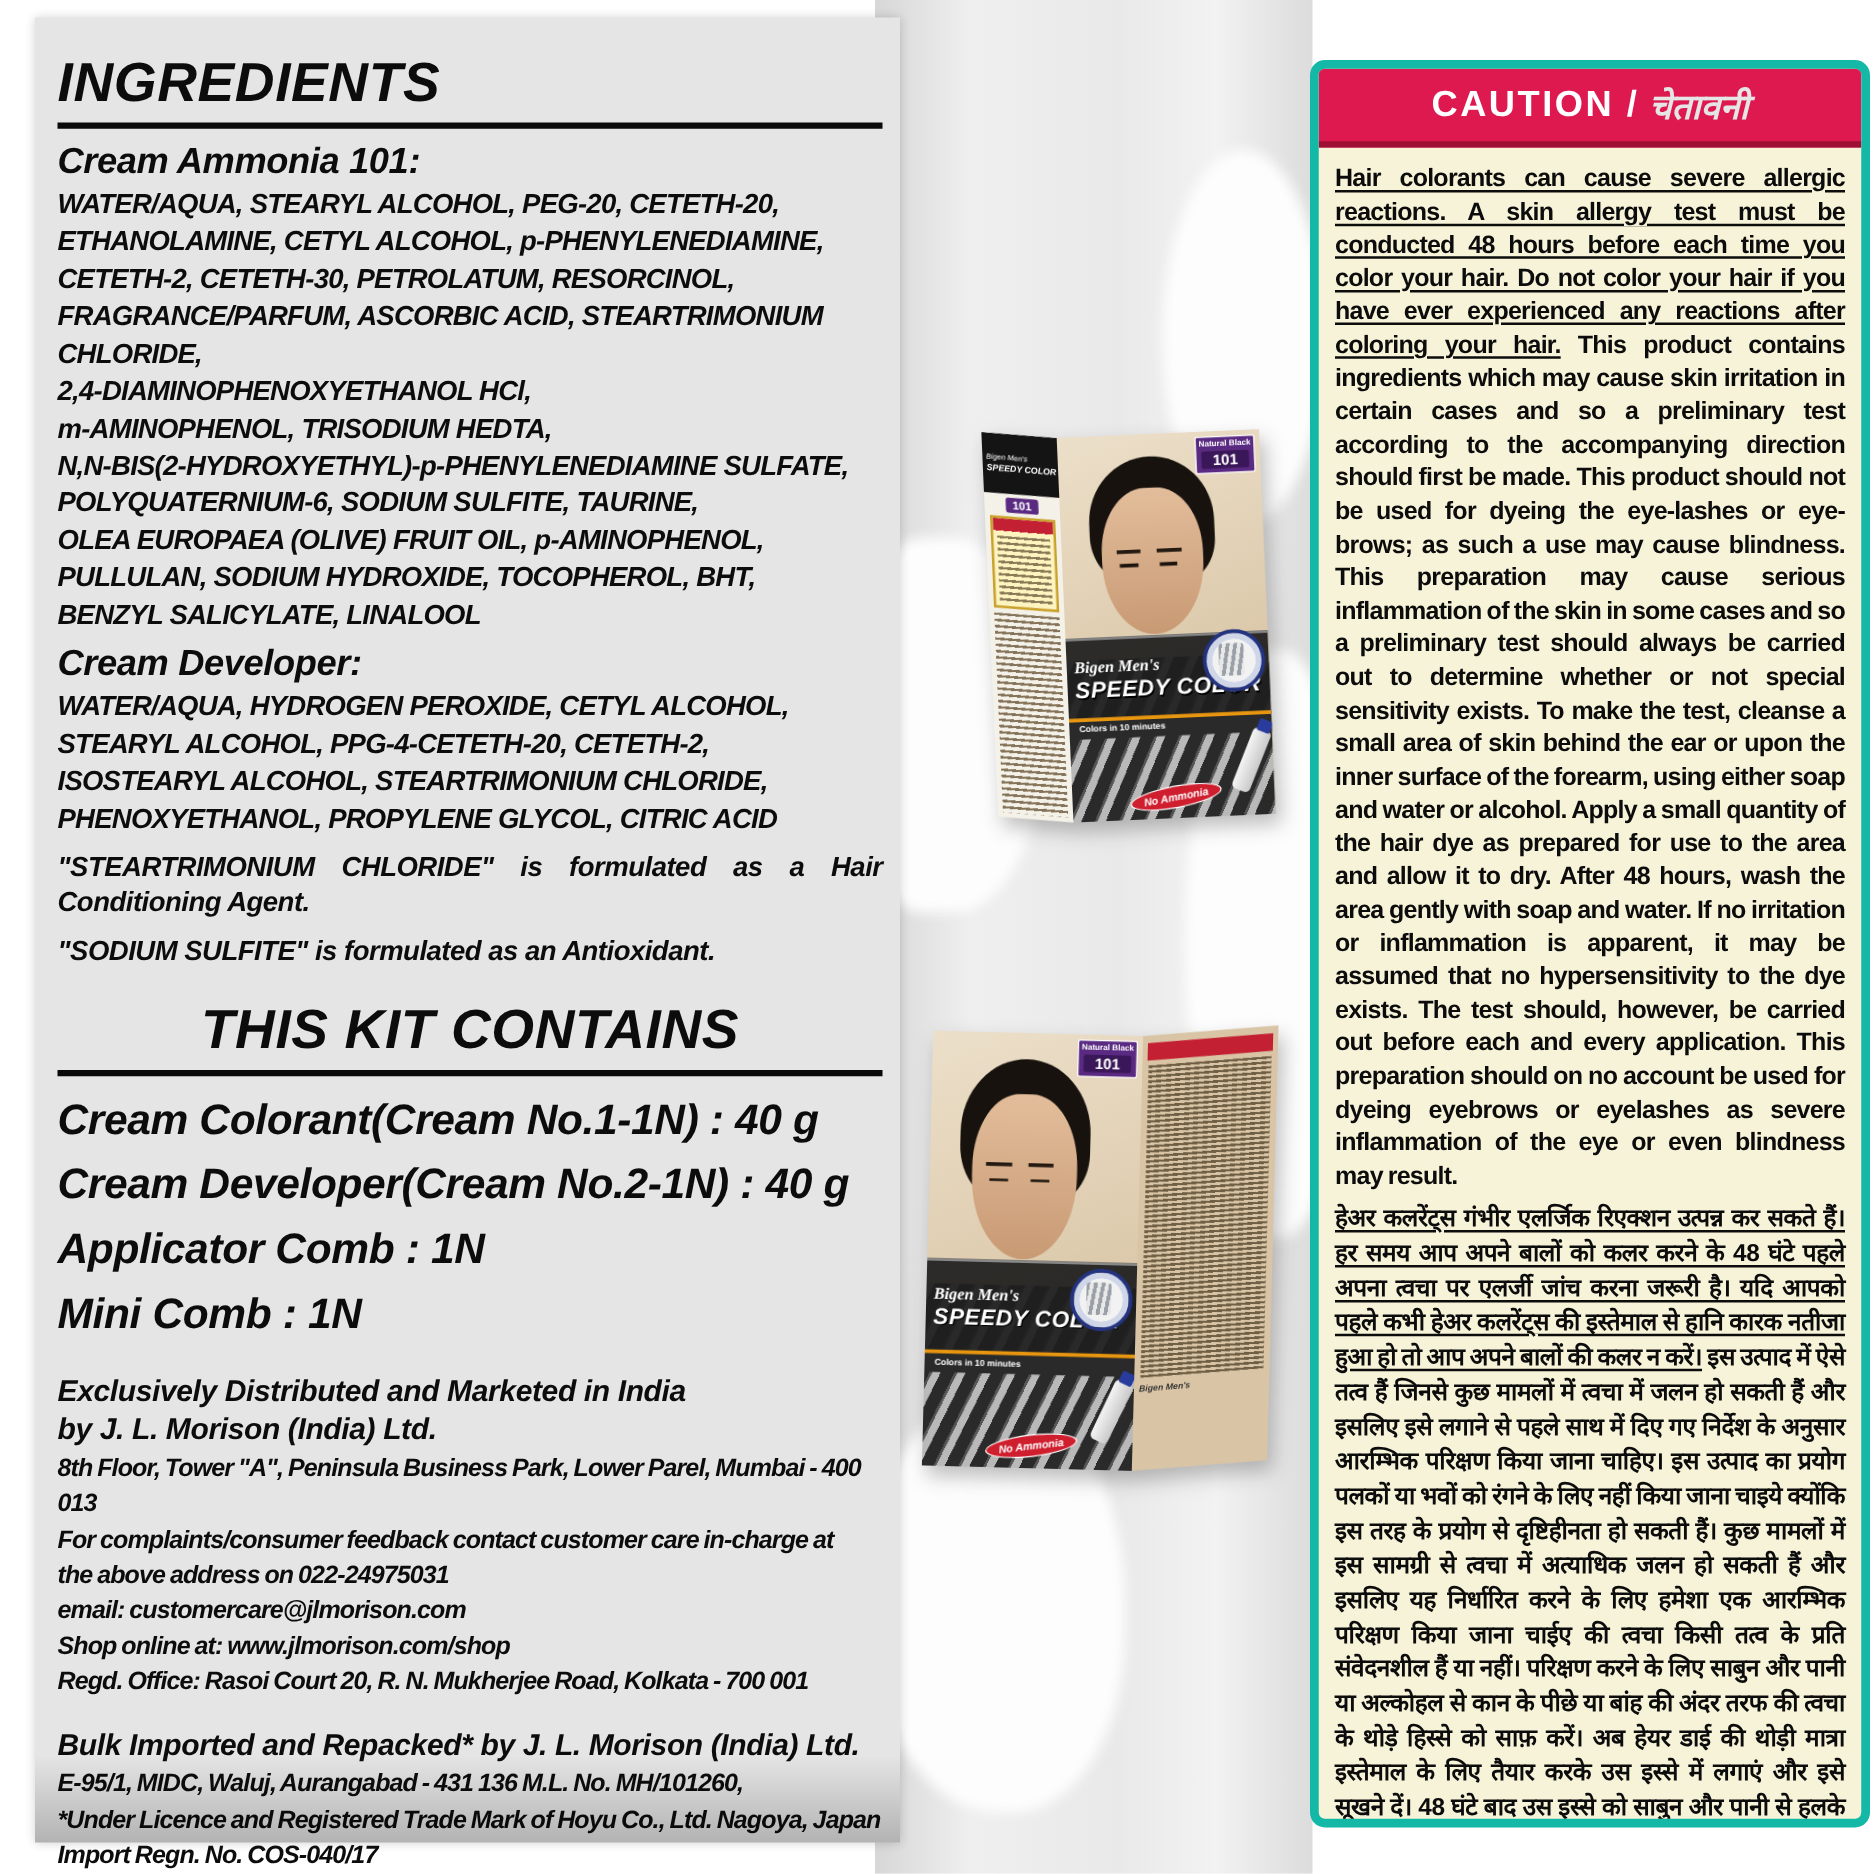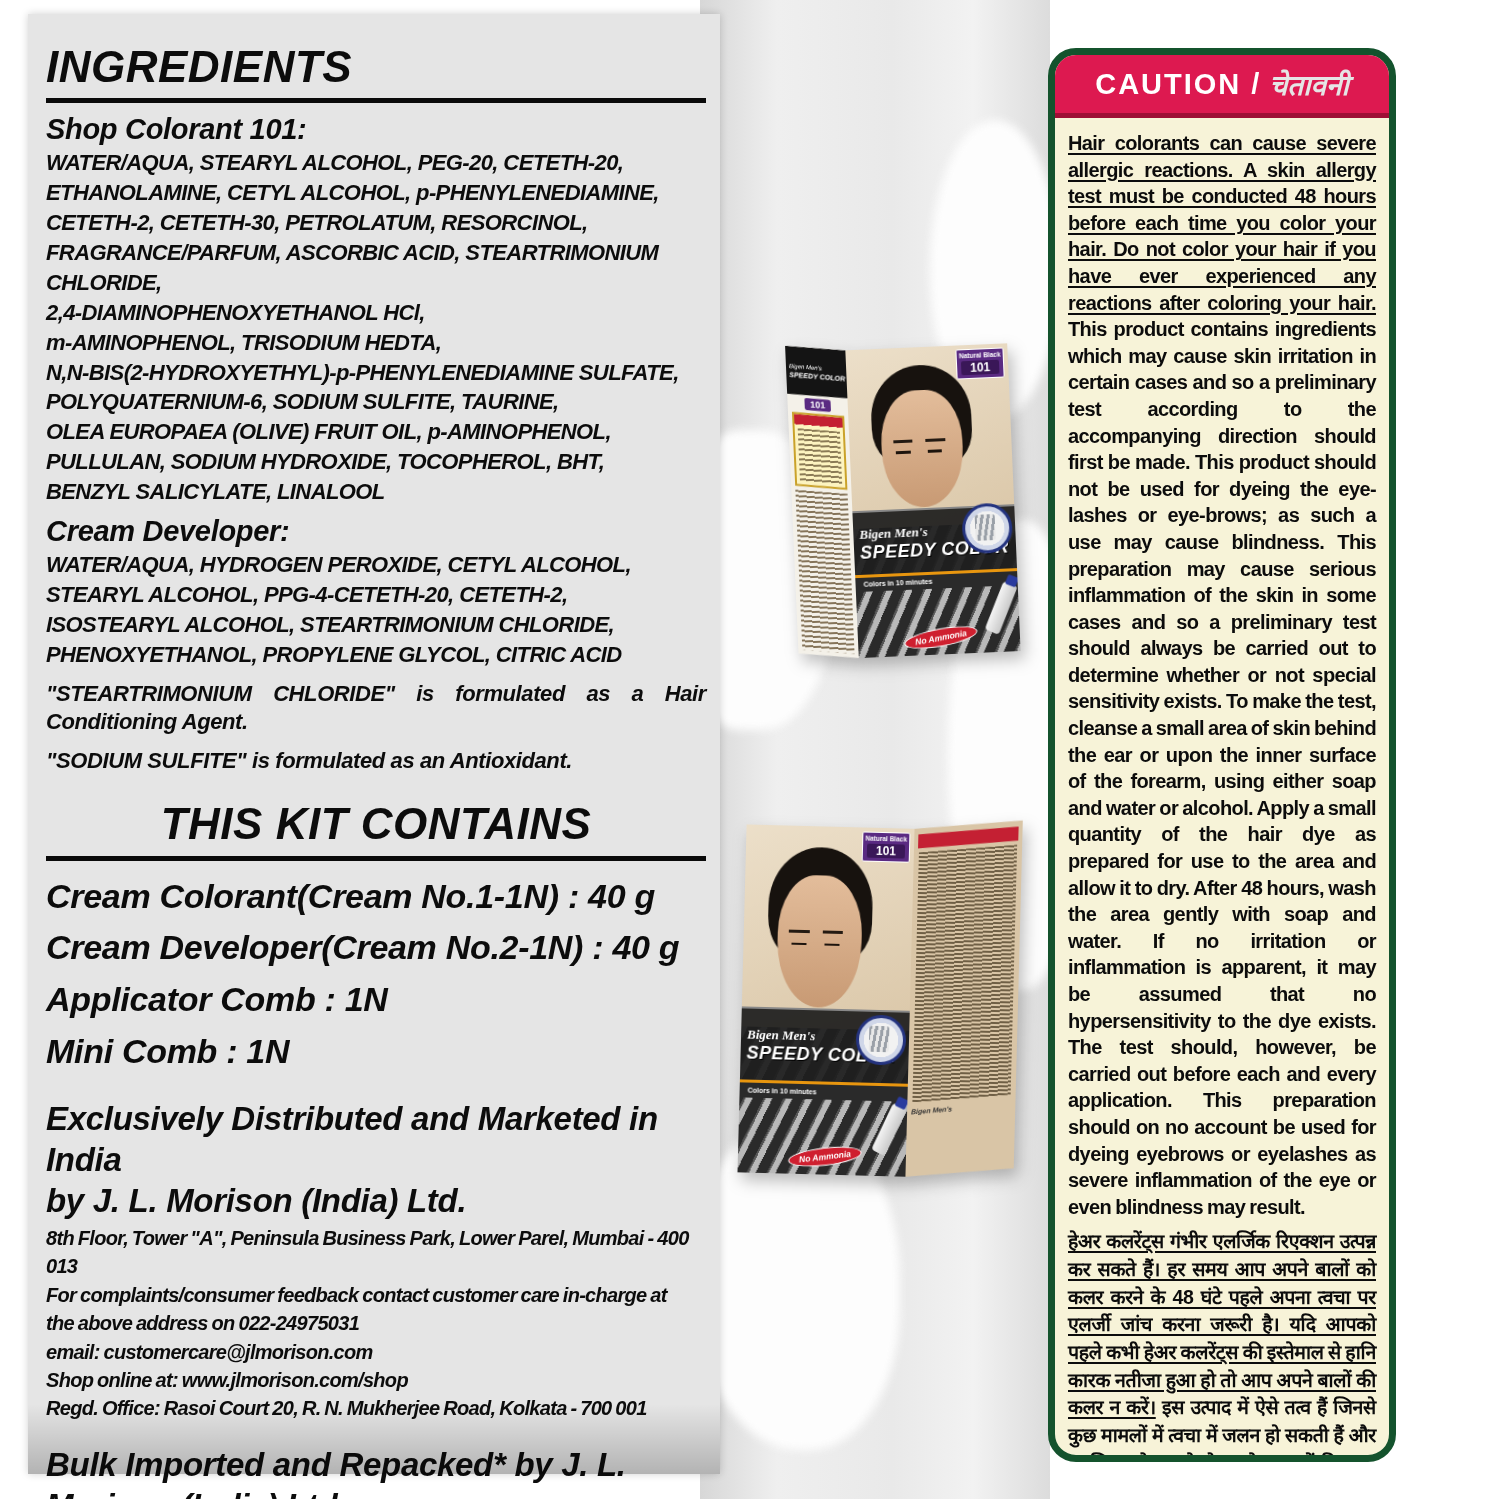--- a/index.html
+++ b/index.html
@@ -39,29 +39,29 @@
   .sub-h{font-size:29px;font-weight:800;margin:8px 0 2px 0;letter-spacing:-.3px;}
   .ing-text{
     font-size:22px;font-weight:700;line-height:1.36;letter-spacing:-.6px;
     white-space:pre-line;margin:0;
   }
   .note{font-size:22px;font-weight:700;line-height:1.3;letter-spacing:-.4px;
     text-align:justify;margin:10px 0 0 0;}
   .kit-title{margin-top:26px;text-align:center;}
   .kit-item{font-size:34px;font-weight:700;line-height:1.52;letter-spacing:-.3px;margin:0;}
   .blk{margin-top:22px;}
-  .blk-h{font-size:33px;font-weight:800;line-height:1.24;letter-spacing:-.3px;
+  .blk-h{font-size:24px;font-weight:800;line-height:1.24;letter-spacing:-.3px;
     white-space:pre-line;margin:0 0 2px 0;}
   .blk-b{font-size:20px;font-weight:700;line-height:1.42;letter-spacing:-.7px;word-spacing:-1px;
     white-space:pre-line;margin:0;}
 
   
   .caution{
-    position:absolute;left:1048px;top:48px;width:348px;height:1414px;
-    box-sizing:border-box;border:7px solid #14532d;border-radius:28px;
+    position:absolute;left:1048px;top:48px;width:448px;height:1414px;
+    box-sizing:border-box;border:7px solid #14b8a6;border-radius:12px;
     background:#f7f3d8;overflow:hidden;
   }
   .caution-header{
     background:#dd1950;border-bottom:5px solid #9e0f35;
     height:58px;display:flex;align-items:center;justify-content:center;gap:8px;
   }
   .caution-header .ttl-en{color:#fff;font-weight:800;font-size:29px;letter-spacing:2px;}
   .caution-header .ttl-hi{color:#e5e5e5;font-weight:700;font-style:italic;font-size:28px;
     font-family:"Liberation Serif", serif;}
   .caution-body{padding:12px 13px 10px 13px;}
@@ -144,21 +144,21 @@
 
 <div class="middle-bg"></div>
 <div class="blob blob1"></div>
 <div class="blob blob2"></div>
 <div class="blob blob3"></div>
 <div class="blob blob4"></div>
 
 <div class="left-panel">
   <h1 class="sec-title">INGREDIENTS</h1>
 
-  <h2 class="sub-h">Shop Colorant 101:</h2>
+  <h2 class="sub-h">Cream Ammonia 101:</h2>
   <p class="ing-text">WATER/AQUA, STEARYL ALCOHOL, PEG-20, CETETH-20,
 ETHANOLAMINE, CETYL ALCOHOL, p-PHENYLENEDIAMINE,
 CETETH-2, CETETH-30, PETROLATUM, RESORCINOL,
 FRAGRANCE/PARFUM, ASCORBIC ACID, STEARTRIMONIUM CHLORIDE,
 2,4-DIAMINOPHENOXYETHANOL HCl,
 m-AMINOPHENOL, TRISODIUM HEDTA,
 N,N-BIS(2-HYDROXYETHYL)-p-PHENYLENEDIAMINE SULFATE,
 POLYQUATERNIUM-6, SODIUM SULFITE, TAURINE,
 OLEA EUROPAEA (OLIVE) FRUIT OIL, p-AMINOPHENOL,
 PULLULAN, SODIUM HYDROXIDE, TOCOPHEROL, BHT,

